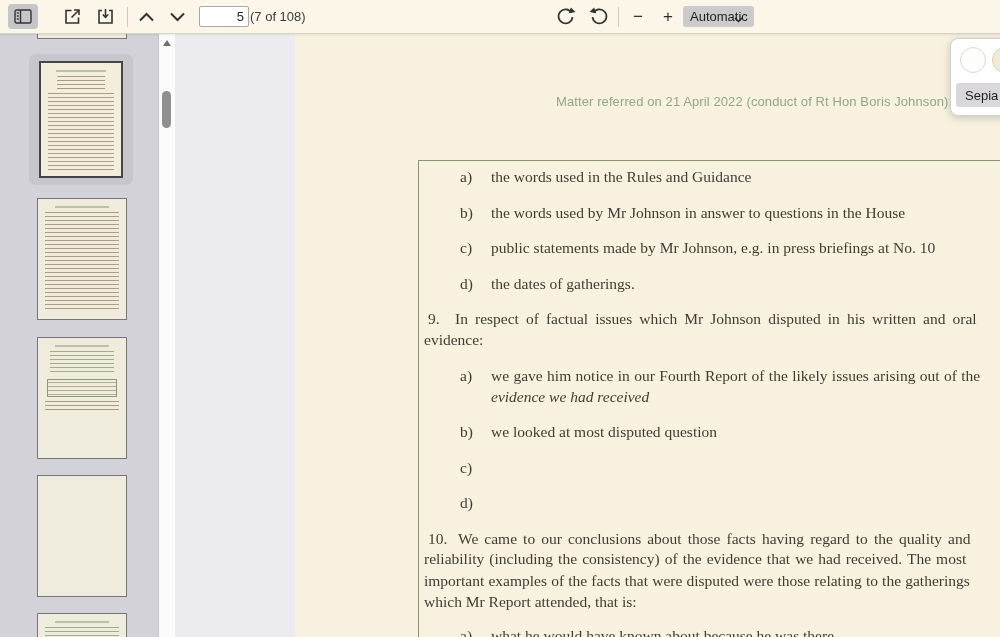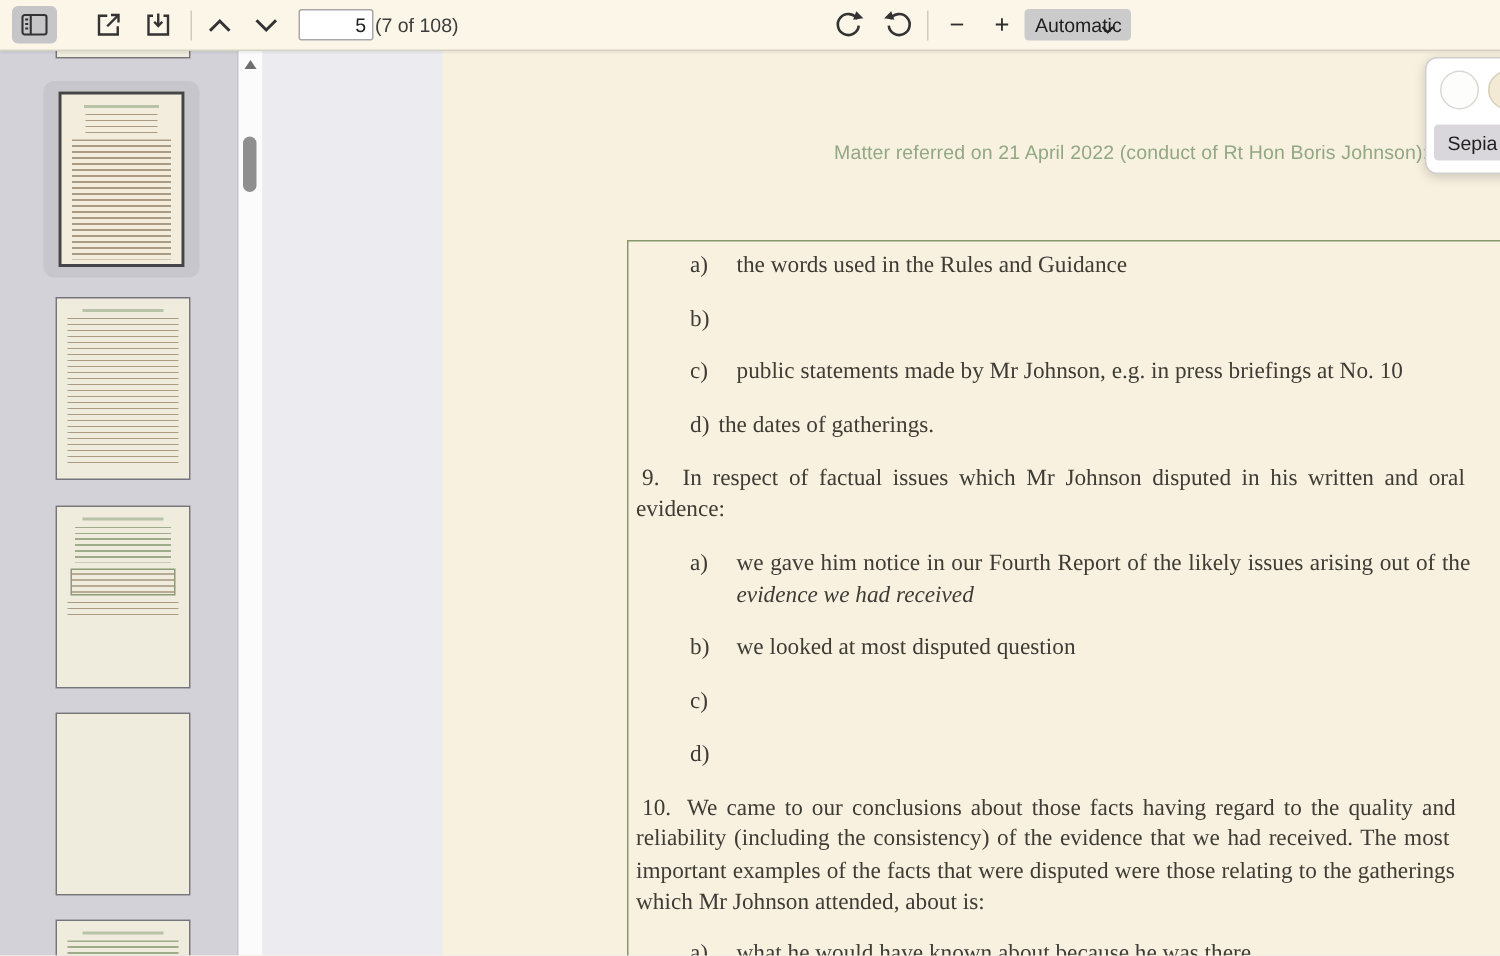--- a/index.html
+++ b/index.html
@@ -198,47 +198,48 @@
   <div class="pdf-page">
 
     <span class="doc-header">Matter referred on 21 April 2022 (conduct of Rt Hon Boris Johnson): Final Report</span>
 
     <div class="green-box"></div>
 
     <span class="dline" style="left:165px;top:135px;">a)</span>
     <span class="dline" style="left:196px;top:135px;">the words used in the Rules and Guidance</span>
 
     <span class="dline" style="left:165px;top:171px;">b)</span>
+    <span class="dline" style="left:196px;top:171px;">the words used by Mr Johnson in answer to questions in the House</span>
 
     <span class="dline" style="left:165px;top:206px;">c)</span>
     <span class="dline" style="left:196px;top:206px;">public statements made by Mr Johnson, e.g. in press briefings at No. 10</span>
 
     <span class="dline" style="left:165px;top:242px;">d)</span>
-    <span class="dline" style="left:184px;top:242px;">the dates of gatherings.</span>
+    <span class="dline" style="left:196px;top:242px;">the dates of gatherings.</span>
 
     <span class="dline" style="left:133px;top:277px;">9.</span>
     <span class="dline" style="left:160px;top:277px;word-spacing:3.2px;">In respect of factual issues which Mr Johnson disputed in his written and oral</span>
     <span class="dline" style="left:129px;top:298px;">evidence:</span>
 
     <span class="dline" style="left:165px;top:334px;">a)</span>
     <span class="dline" style="left:196px;top:334px;word-spacing:.5px;">we gave him notice in our Fourth Report of the likely issues arising out of the</span>
     <span class="dline" style="left:196px;top:355px;font-style:italic;">evidence we had received</span>
 
     <span class="dline" style="left:165px;top:390px;">b)</span>
     <span class="dline" style="left:196px;top:390px;">we looked at most disputed question</span>
 
     <span class="dline" style="left:165px;top:426px;">c)</span>
 
     <span class="dline" style="left:165px;top:461px;">d)</span>
 
     <span class="dline" style="left:133px;top:497px;">10.</span>
     <span class="dline" style="left:163px;top:497px;word-spacing:2.2px;">We came to our conclusions about those facts having regard to the quality and</span>
     <span class="dline" style="left:129px;top:517px;word-spacing:1.2px;">reliability (including the consistency) of the evidence that we had received. The most</span>
     <span class="dline" style="left:129px;top:539px;word-spacing:.3px;">important examples of the facts that were disputed were those relating to the gatherings</span>
-    <span class="dline" style="left:129px;top:560px;">which Mr Johnson attended, about is:</span>
+    <span class="dline" style="left:129px;top:560px;">which Mr Report attended, that is:</span>
 
     <span class="dline" style="left:165px;top:594px;">a)</span>
     <span class="dline" style="left:196px;top:594px;">what he would have known about because he was there</span>
   </div>
 </div>
 
 <div class="popup">
   <div class="swatch light"></div>
   <div class="swatch sepia"></div>
   <div class="sepia-chip">

